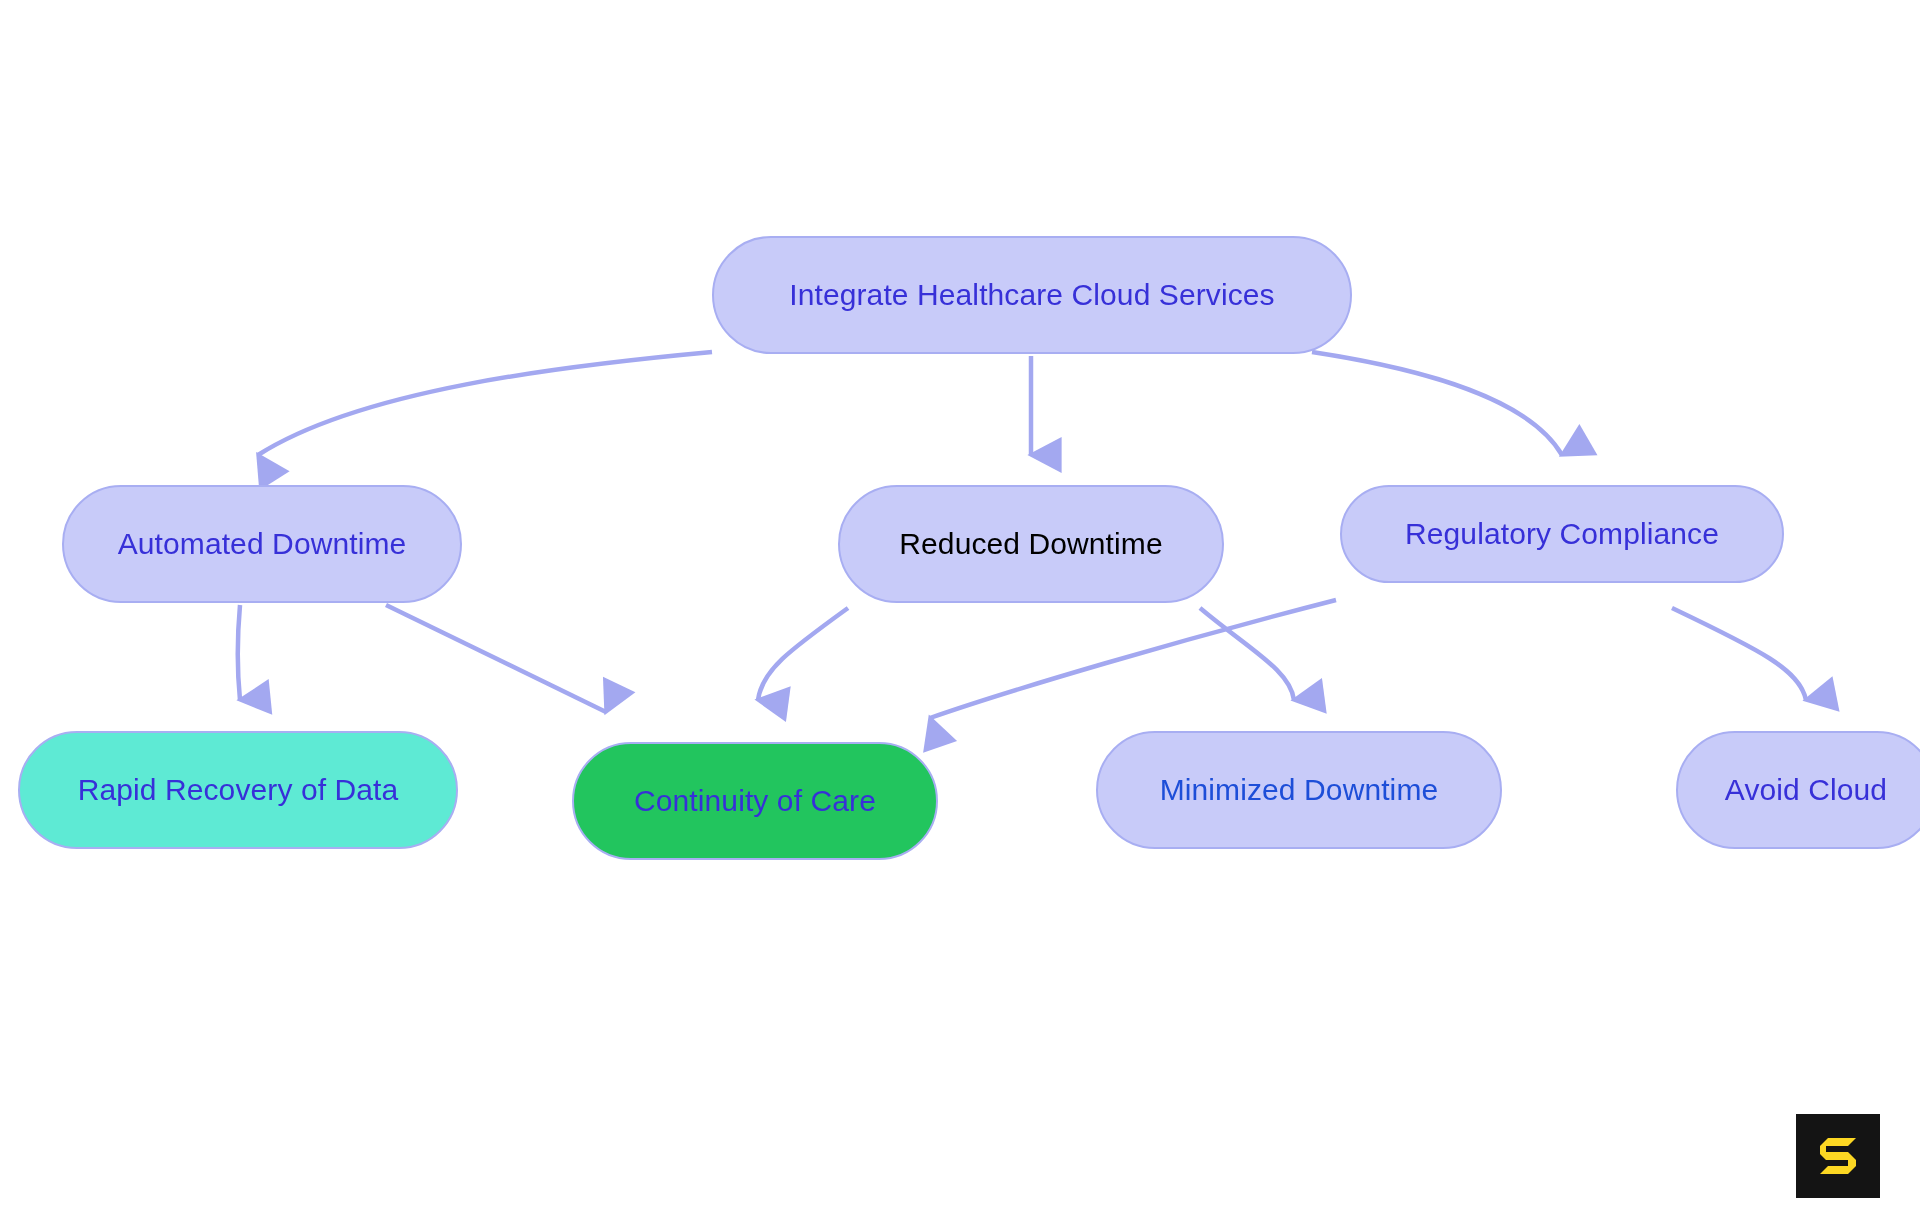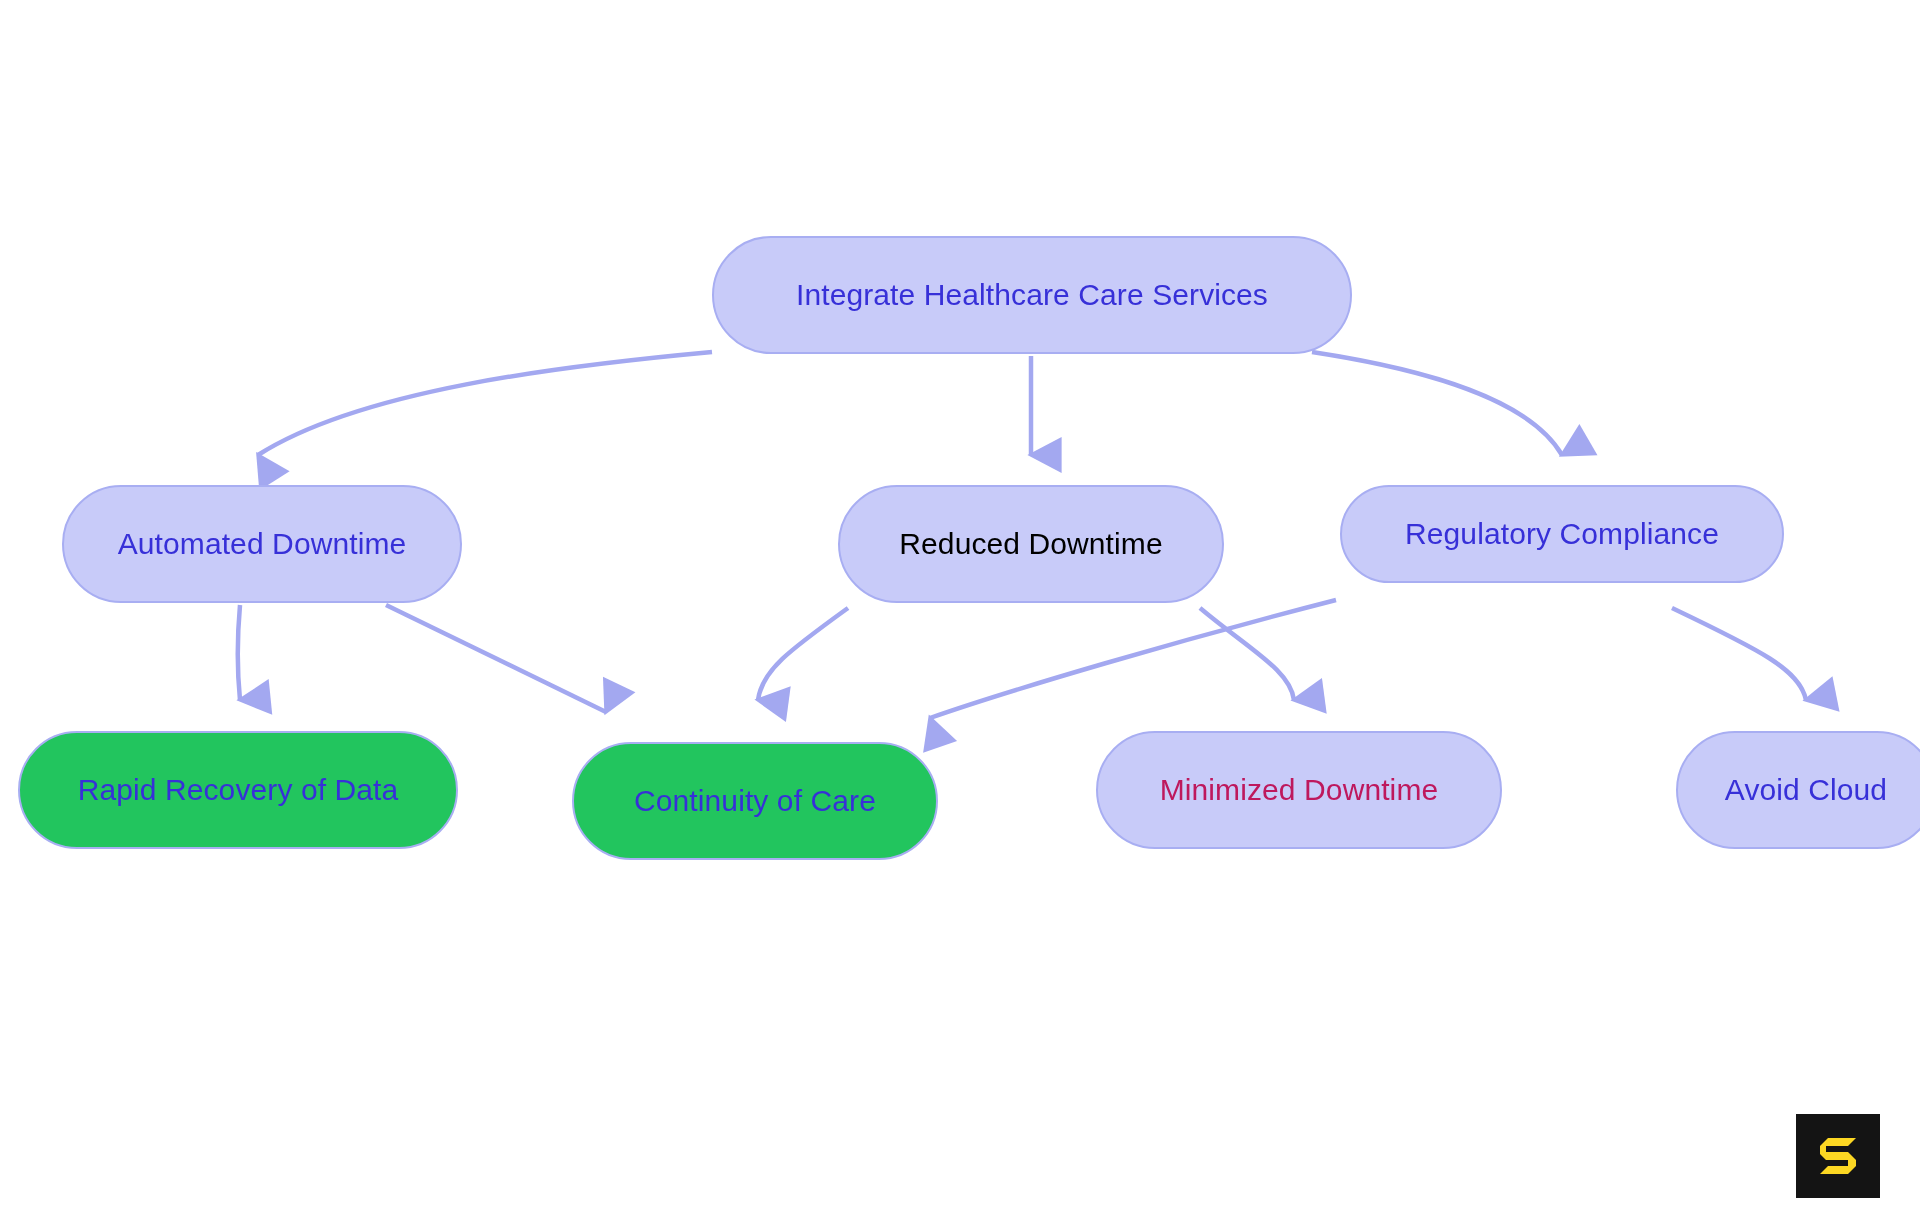--- a/index.html
+++ b/index.html
@@ -78,38 +78,38 @@
         <path d="M 386,605 C 480,650 560,690 606,712"></path>
         <path d="M 848,608 C 790,650 762,670 758,700"></path>
         <path d="M 1200,608 C 1250,650 1290,670 1294,700"></path>
         <path d="M 1336,600 C 1180,640 1010,690 930,718"></path>
         <path d="M 1672,608 C 1760,650 1800,670 1806,700"></path>
       </g>
   </svg>
 
   <div id="node-group">
       <div class="node" style="left: 712px; top: 236px; width: 640px; height: 118px; background: rgb(200, 203, 249); border-color: rgb(168, 174, 242); color: rgb(55, 48, 216);">
-        <span class="node-label">Integrate Healthcare Care Services</span>
+        <span class="node-label">Integrate Healthcare Cloud Services</span>
       </div>
       <div class="node" style="left: 62px; top: 485px; width: 400px; height: 118px; background: rgb(200, 203, 249); border-color: rgb(168, 174, 242); color: rgb(55, 48, 216);">
         <span class="node-label">Automated Downtime</span>
       </div>
       <div class="node" style="left: 838px; top: 485px; width: 386px; height: 118px; background: rgb(200, 203, 249); border-color: rgb(168, 174, 242); color: #000000;">
         <span class="node-label">Reduced Downtime</span>
       </div>
       <div class="node" style="left: 1340px; top: 485px; width: 444px; height: 98px; background: rgb(200, 203, 249); border-color: rgb(168, 174, 242); color: rgb(55, 48, 216);">
         <span class="node-label">Regulatory Compliance</span>
       </div>
-      <div class="node" style="left: 18px; top: 731px; width: 440px; height: 118px; background: #22c55e; border-color: rgb(168, 174, 242); color: rgb(55, 48, 216);">
+      <div class="node" style="left: 18px; top: 731px; width: 440px; height: 118px; background: #5eead4; border-color: rgb(168, 174, 242); color: rgb(55, 48, 216);">
         <span class="node-label">Rapid Recovery of Data</span>
       </div>
       <div class="node" style="left: 572px; top: 742px; width: 366px; height: 118px; background: #22c55e; border-color: rgb(168, 174, 242); color: rgb(55, 48, 216);">
         <span class="node-label">Continuity of Care</span>
       </div>
-      <div class="node" style="left: 1096px; top: 731px; width: 406px; height: 118px; background: rgb(200, 203, 249); border-color: rgb(168, 174, 242); color: #be185d;">
+      <div class="node" style="left: 1096px; top: 731px; width: 406px; height: 118px; background: rgb(200, 203, 249); border-color: rgb(168, 174, 242); color: #1d4ed8;">
         <span class="node-label">Minimized Downtime</span>
       </div>
       <div class="node" style="left: 1676px; top: 731px; width: 260px; height: 118px; background: rgb(200, 203, 249); border-color: rgb(168, 174, 242); color: rgb(55, 48, 216);">
         <span class="node-label">Avoid Cloud</span>
       </div>
     </div>
 
   <div id="logo">
     <svg width="56" height="56" viewBox="0 0 56 56">
       <path d="M 46,10 L 38,18 L 16,18 L 16,24 L 38,24 L 38,24

